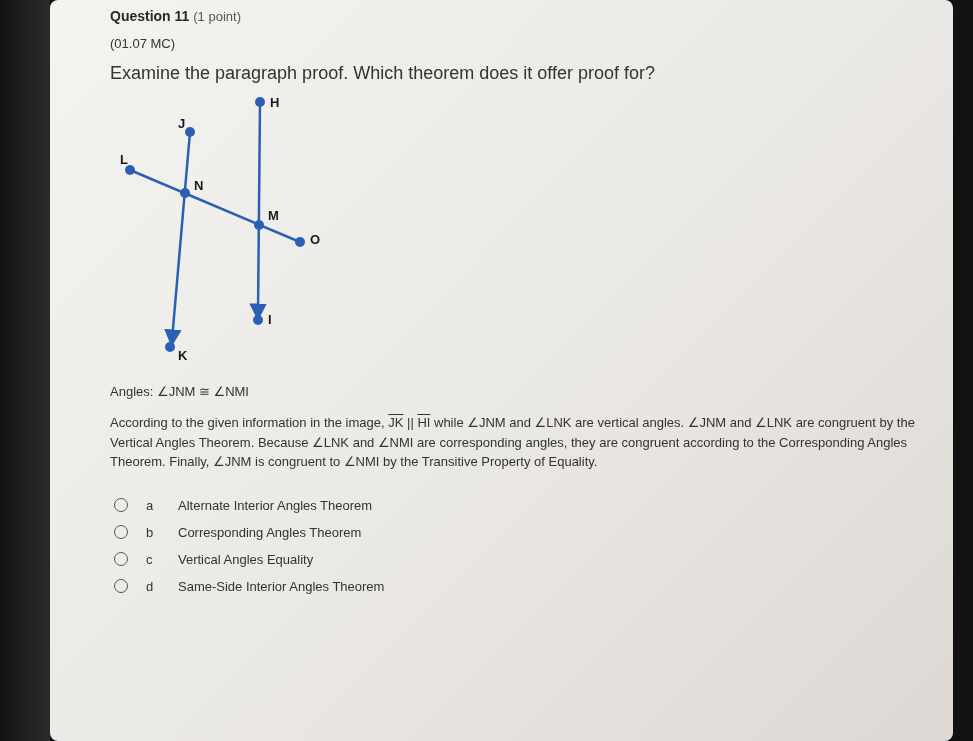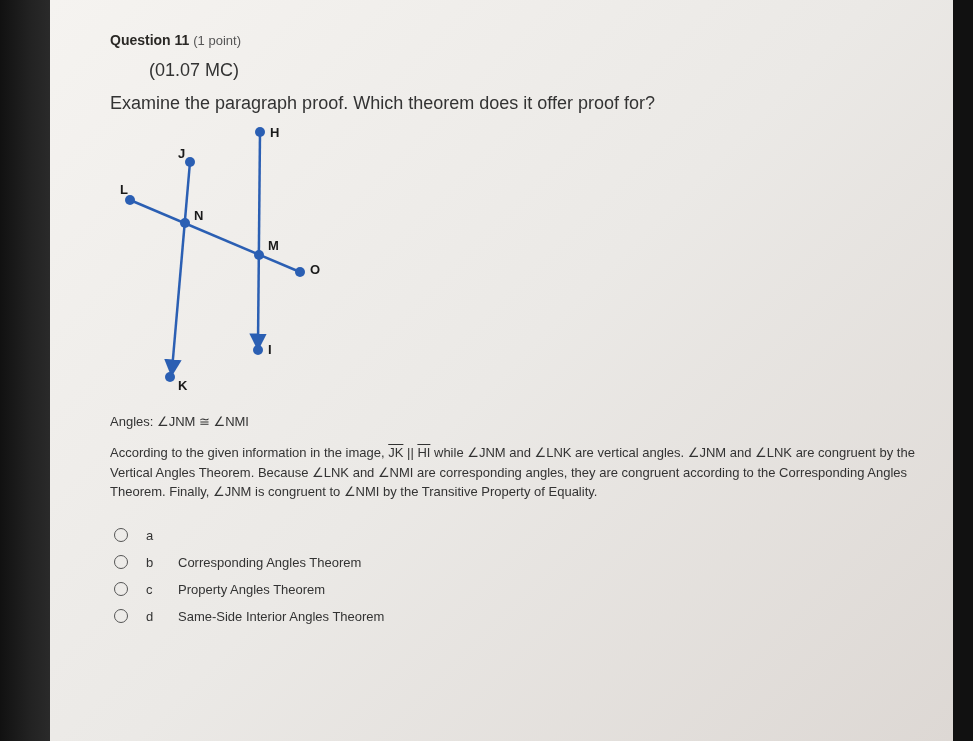--- a/index.html
+++ b/index.html
@@ -7,25 +7,26 @@
       font-family: Arial, Helvetica, sans-serif;
       background: #0a0a0a;
       width: 973px;
       height: 741px;
       overflow: hidden;
       position: relative;
     }
     .page {
       background: linear-gradient(135deg, #f5f3f0 0%, #ebe9e6 50%, #ddd8d4 100%);
       margin: 0 20px 0 50px;
-      padding: 32px 30px 30px 60px;
+      padding: 8px 30px 30px 60px;
       height: 741px;
       color: #2a2825;
       font-size: 13px;
       position: relative;
+      border-radius: 8px;
     }
     .left-edge {
       position: absolute;
       left: 0;
       top: 0;
       width: 50px;
       height: 100%;
       background: linear-gradient(90deg, #111 0%, #222 60%, #2a2a2a 100%);
     }
     .right-edge {
@@ -35,21 +36,21 @@
       width: 20px;
       height: 100%;
       background: #111;
     }
     .question-header {
       font-size: 14px;
       margin-bottom: 12px;
     }
     .question-header .num { font-weight: bold; }
     .question-header .pts { color: #555; font-size: 13px; }
-    .code { font-size: 18px; margin-bottom: 12px; color: #333; margin-left: 39px; }
+    .code { font-size: 13px; margin-bottom: 12px; color: #333; }
     .prompt { font-size: 18px; margin-bottom: 8px; color: #333; }
     .diagram-wrap {
       width: 240px;
       height: 280px;
       margin: 8px 0 12px 10px;
       position: relative;
     }
     .diagram-wrap svg { width: 100%; height: 100%; }
     .pt-label {
       font-family: Arial, sans-serif;
@@ -146,30 +147,31 @@
   </div>
 
   <div class="proof-para">
     <span>According to the given information in the image, </span><span class="overline">JK</span><span> || </span><span class="overline">HI</span><span> while ∠JNM and ∠LNK are vertical angles. ∠JNM and ∠LNK are congruent by the Vertical Angles Theorem. Because ∠LNK and ∠NMI are corresponding angles, they are congruent according to the Corresponding Angles Theorem. Finally, ∠JNM is congruent to ∠NMI by the Transitive Property of Equality.</span>
   </div>
 
   <div class="choices">
     <div class="choice-row">
       <span class="radio"></span>
       <span class="choice-letter">a</span>
+      <span class="choice-text">Alternate Interior Angles Theorem</span>
     </div>
     <div class="choice-row">
       <span class="radio"></span>
       <span class="choice-letter">b</span>
       <span class="choice-text">Corresponding Angles Theorem</span>
     </div>
     <div class="choice-row">
       <span class="radio"></span>
       <span class="choice-letter">c</span>
-      <span class="choice-text">Property Angles Theorem</span>
+      <span class="choice-text">Vertical Angles Equality</span>
     </div>
     <div class="choice-row">
       <span class="radio"></span>
       <span class="choice-letter">d</span>
       <span class="choice-text">Same-Side Interior Angles Theorem</span>
     </div>
   </div>
 
 </div>
 

